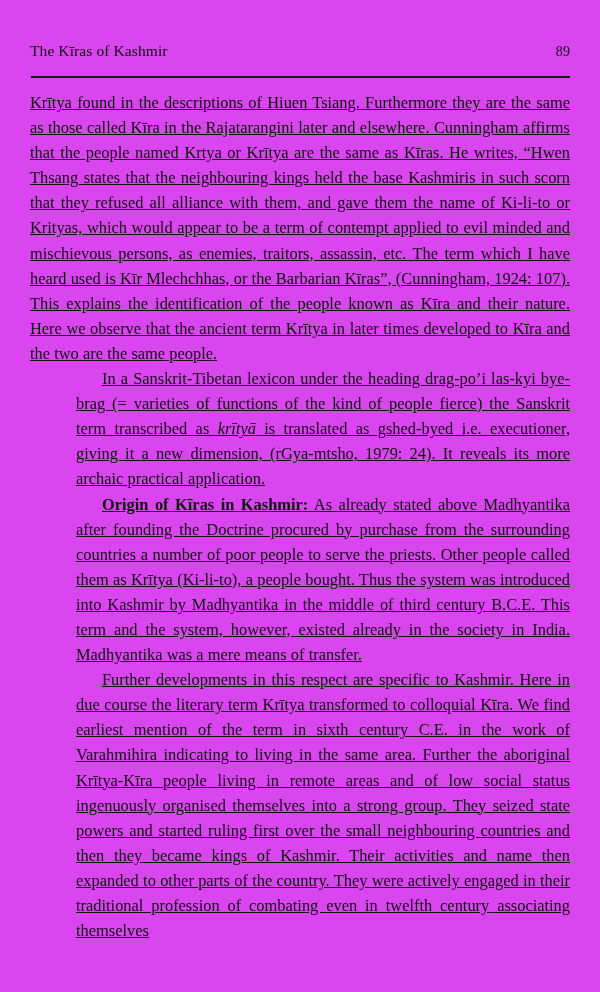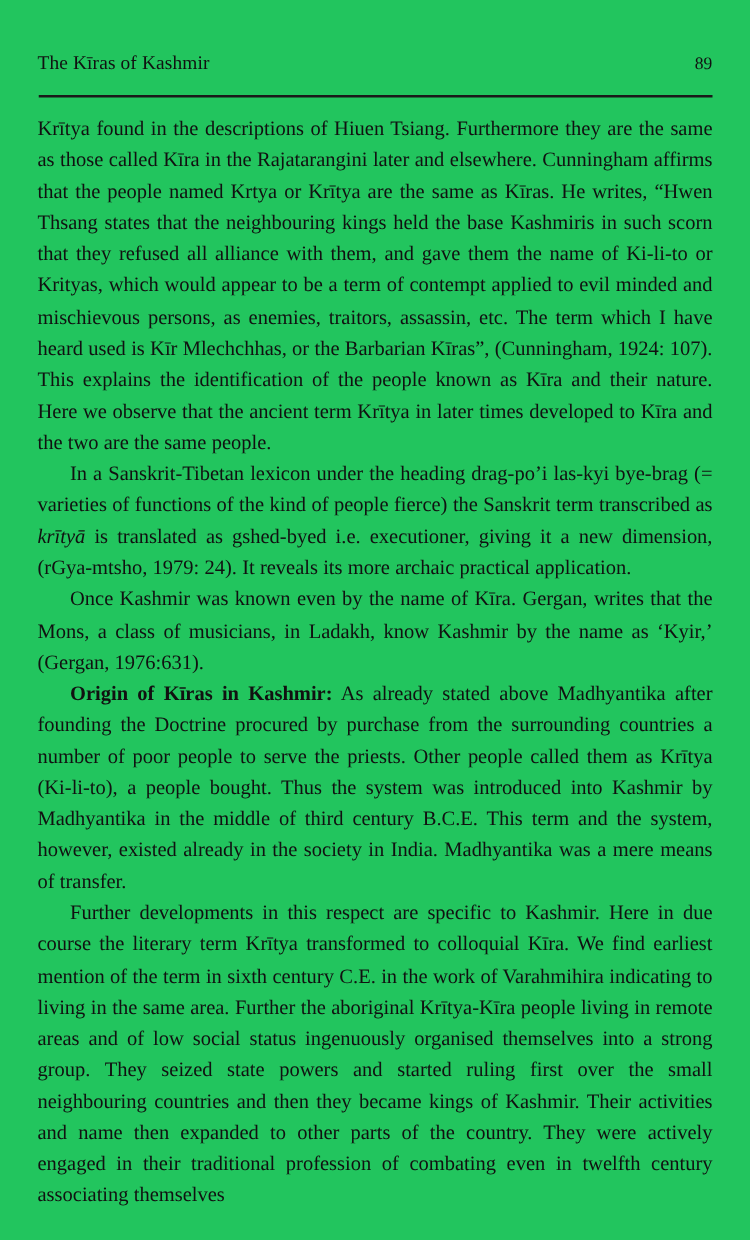--- a/index.html
+++ b/index.html
@@ -14,21 +14,21 @@
     font-family: "Liberation Serif", "DejaVu Serif", serif;
     color: #111111;
     position: relative;
     overflow: hidden;
   }
   .page {
     width: 600px;
     height: 992px;
     box-sizing: border-box;
     padding: 0;
-    background: #22c55e;
+    background: #d946ef;
     position: relative;
   }
   
   .running-head {
     position: absolute;
     left: 30px;
     right: 30px;
     top: 42px;
     height: 24px;
     display: flex;
@@ -61,26 +61,28 @@
   }
   p.para {
     margin: 0;
     text-align: justify;
     text-justify: inter-word;
     font-size: 16.4px;
     line-height: 25.1px;
     hyphens: none;
     -webkit-hyphens: none;
     word-spacing: 0.1px;
+    text-decoration: underline;
   }
   p.para.first {
     text-indent: 0;
   }
   p.para.indent {
     text-indent: 26px;
+    margin-left: 46px;
   }
   
   .it {
     font-style: italic;
   }
   .bd {
     font-weight: bold;
   }
 </style>
 </head>
@@ -94,21 +96,20 @@
   </div>
 
   <div class="head-rule"></div>
 
   <div class="textblock">
 
     <p class="para first" id="p1">Krītya found in the descriptions of Hiuen Tsiang. Furthermore they are the same as those called Kīra in the Rajatarangini later and elsewhere. Cunningham affirms that the people named Krtya or Krītya are the same as Kīras. He writes, “Hwen Thsang states that the neighbouring kings held the base Kashmiris in such scorn that they refused all alliance with them, and gave them the name of Ki-li-to or Krityas, which would appear to be a term of contempt applied to evil minded and mischievous persons, as enemies, traitors, assassin, etc. The term which I have heard used is Kīr Mlechchhas, or the Barbarian Kīras”, (Cunningham, 1924: 107). This explains the identification of the people known as Kīra and their nature. Here we observe that the ancient term Krītya in later times developed to Kīra and the two are the same people.</p>
 
     <p class="para indent" id="p2"><span>In a Sanskrit-Tibetan lexicon under the heading drag-po’i las-kyi bye-brag (= varieties of functions of the kind of people fierce) the Sanskrit term transcribed as </span><span class="it">krītyā</span><span> is translated as gshed-byed i.e. executioner, giving it a new dimension, (rGya-mtsho, 1979: 24). It reveals its more archaic practical application.</span></p>
 
-    <p class="para indent" id="p3">Once Kashmir was known even by the name of Kīra. Gergan, writes that the Mons, a class of musicians, in Ladakh, know Kashmir by the name as ‘Kyir,’ (Gergan, 1976:631).</p>
 
     <p class="para indent" id="p4"><span class="bd">Origin of Kīras in Kashmir:</span><span> As already stated above Madhyantika after founding the Doctrine procured by purchase from the surrounding countries a number of poor people to serve the priests. Other people called them as Krītya (Ki-li-to), a people bought. Thus the system was introduced into Kashmir by Madhyantika in the middle of third century B.C.E. This term and the system, however, existed already in the society in India. Madhyantika was a mere means of transfer.</span></p>
 
     <p class="para indent" id="p5">Further developments in this respect are specific to Kashmir. Here in due course the literary term Krītya transformed to colloquial Kīra. We find earliest mention of the term in sixth century C.E. in the work of Varahmihira indicating to living in the same area. Further the aboriginal Krītya-Kīra people living in remote areas and of low social status ingenuously organised themselves into a strong group. They seized state powers and started ruling first over the small neighbouring countries and then they became kings of Kashmir. Their activities and name then expanded to other parts of the country. They were actively engaged in their traditional profession of combating even in twelfth century associating themselves</p>
 
   </div>
 
 </div>
 
 </body></html>

